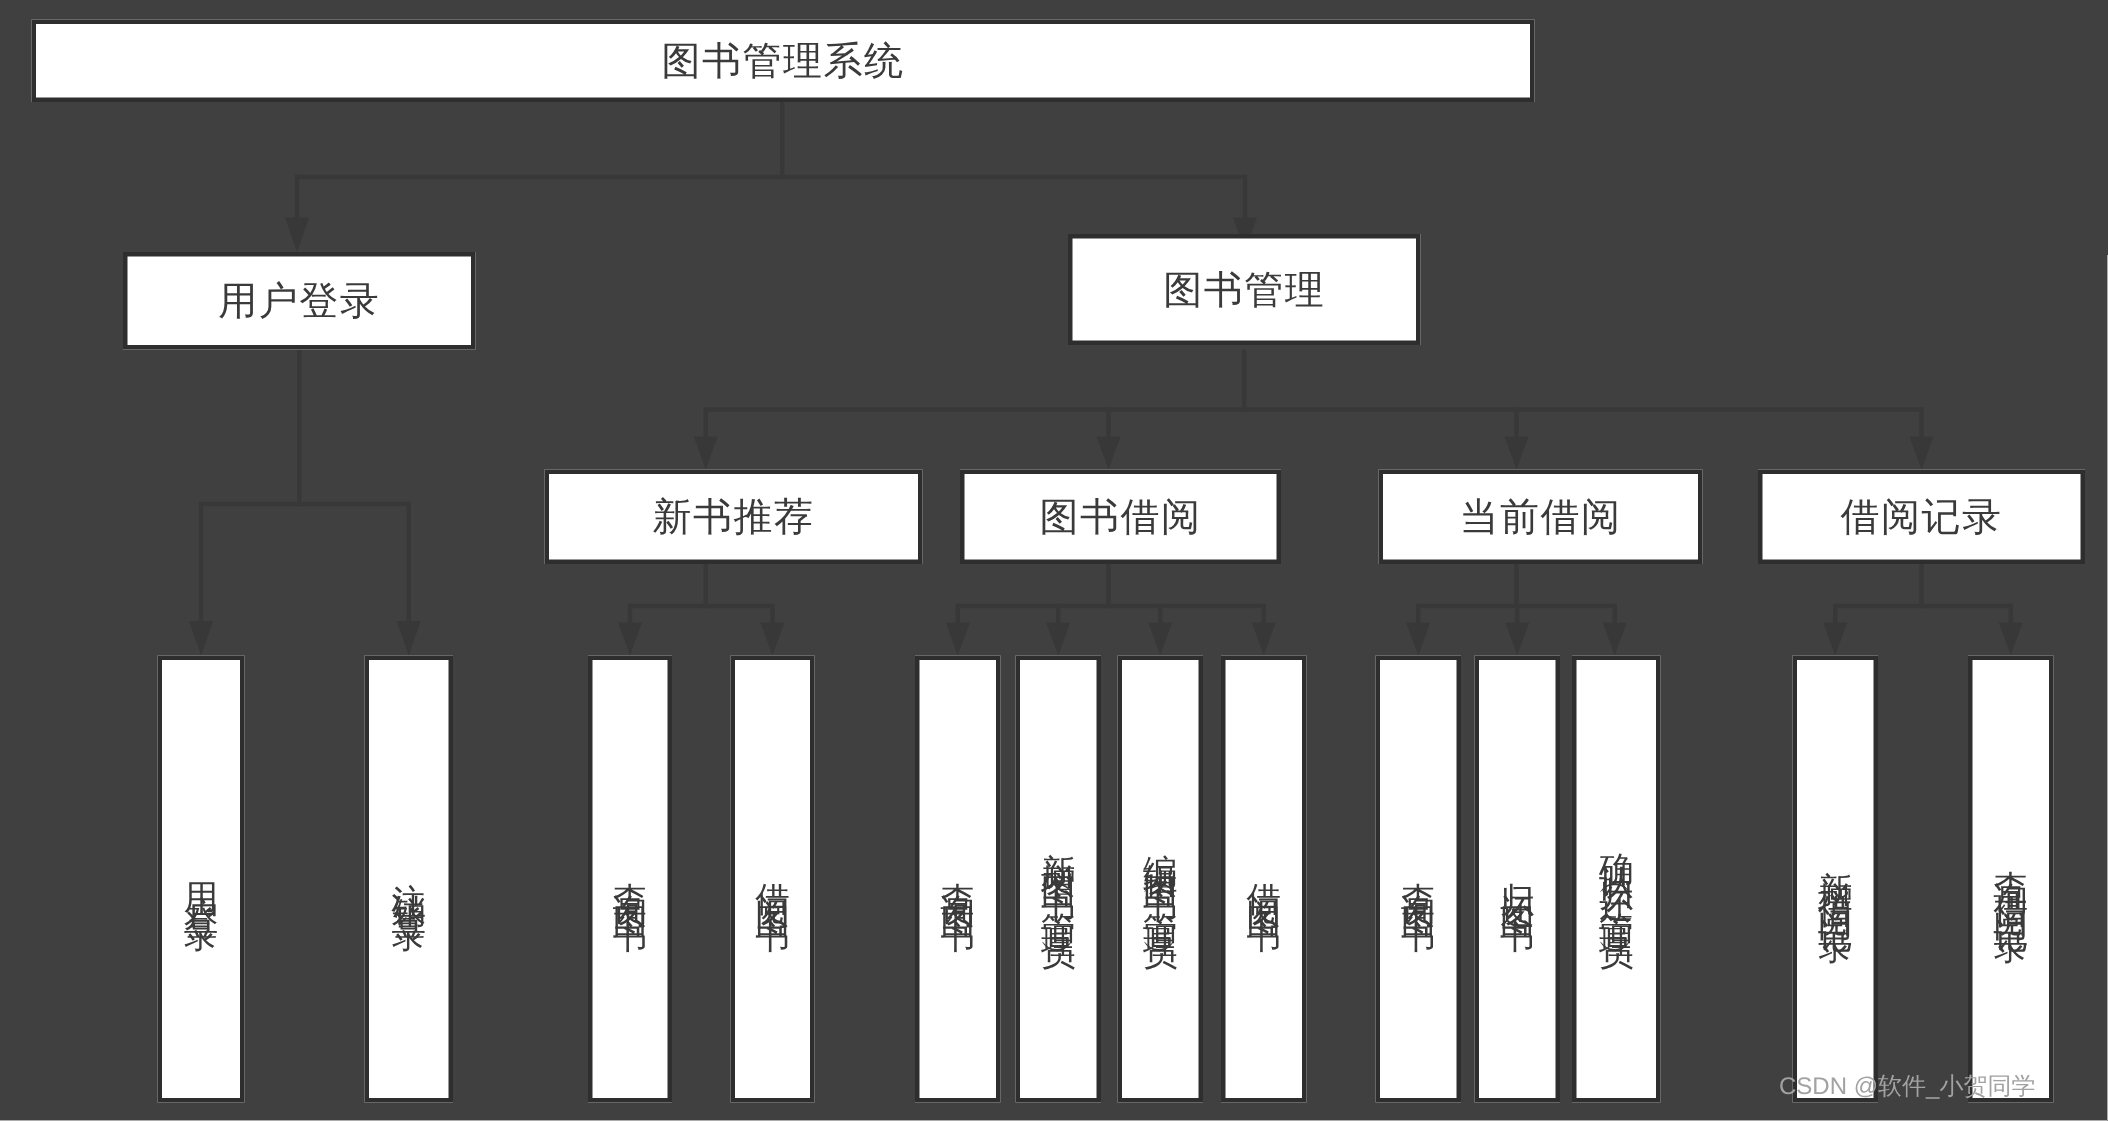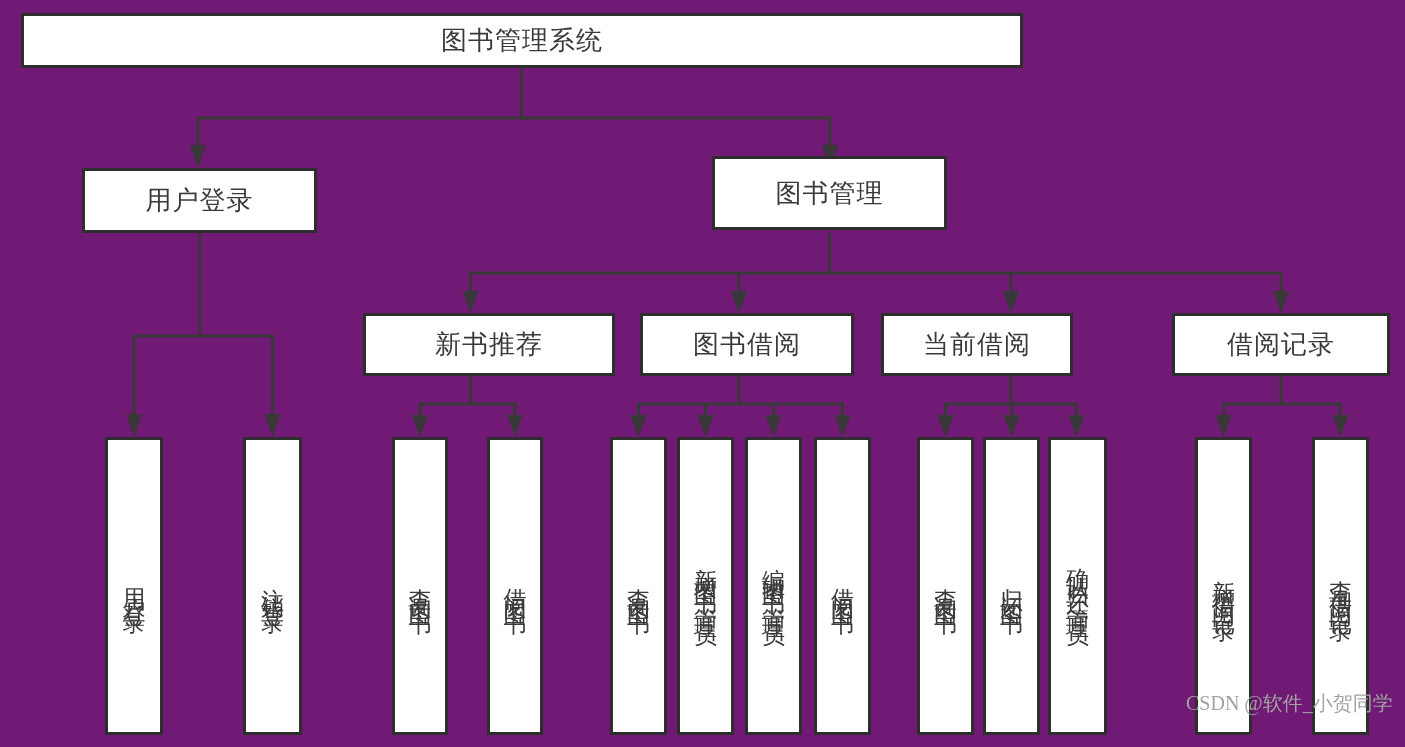--- a/index.html
+++ b/index.html
@@ -1,20 +1,20 @@
 <!DOCTYPE html>
 <html><head>
 <meta charset="utf-8">
 <style>
   html, body { margin: 0; padding: 0; background: #ffffff; }
   .stage {
     position: relative;
     width: 1405px;
     height: 747px;
-    background: #701a75;
+    background: #404040;
     font-family: "Liberation Sans", "DejaVu Sans", sans-serif;
     overflow: hidden;
   }
   .connectors {
     position: absolute;
     left: 0; top: 0;
     width: 1405px; height: 747px;
     z-index: 1;
   }
   .connectors line { stroke: #383838; stroke-width: 3; }
@@ -36,26 +36,25 @@
     font-size: 23px;
     line-height: 1;
     letter-spacing: 8px;
     writing-mode: vertical-rl;
     text-orientation: mixed;
     white-space: normal;
   }
   .watermark {
     position: absolute;
     left: 1186px;
-    top: 690px;
-    font-size: 20px;
+    top: 714px;
+    font-size: 16px;
     color: #a2a2a2;
     z-index: 5;
     white-space: nowrap;
-    font-family: Liberation Serif, serif;
   }
 </style>
 </head>
 <body>
 
 <div class="stage">
 
   <svg class="connectors" viewBox="0 0 1405 747" xmlns="http://www.w3.org/2000/svg">
     <g>
       <line x1="521.5" y1="68" x2="521.5" y2="119.5"></line>
@@ -125,21 +124,21 @@
     </g>
   </svg>
 
   <div class="node h-node" style="left:21px;top:13px;width:1002px;height:55px">图书管理系统</div>
 
   <div class="node h-node" style="left:82px;top:168px;width:235px;height:65px">用户登录</div>
   <div class="node h-node" style="left:712px;top:156px;width:235px;height:74px">图书管理</div>
 
   <div class="node h-node" style="left:363px;top:313px;width:252px;height:63px">新书推荐</div>
   <div class="node h-node" style="left:640px;top:313px;width:214px;height:63px">图书借阅</div>
-  <div class="node h-node" style="left:881px;top:313px;width:192px;height:63px">当前借阅</div>
+  <div class="node h-node" style="left:919px;top:313px;width:216px;height:63px">当前借阅</div>
   <div class="node h-node" style="left:1172px;top:313px;width:218px;height:63px">借阅记录</div>
 
   <div class="node v-node" style="left:105px;top:437px;width:58px;height:298px">用户登录</div>
   <div class="node v-node" style="left:243px;top:437px;width:59px;height:298px">注销登录</div>
 
   <div class="node v-node" style="left:392px;top:437px;width:56px;height:298px">查询图书</div>
   <div class="node v-node" style="left:487px;top:437px;width:56px;height:298px">借阅图书</div>
 
   <div class="node v-node" style="left:610px;top:437px;width:57px;height:298px">查询图书</div>
   <div class="node v-node" style="left:677px;top:437px;width:57px;height:298px">新增图书（管理员）</div>

